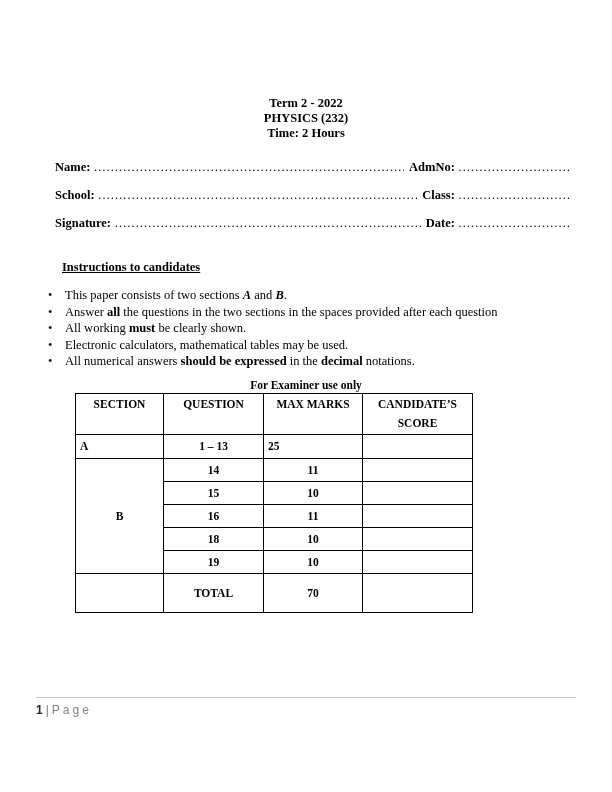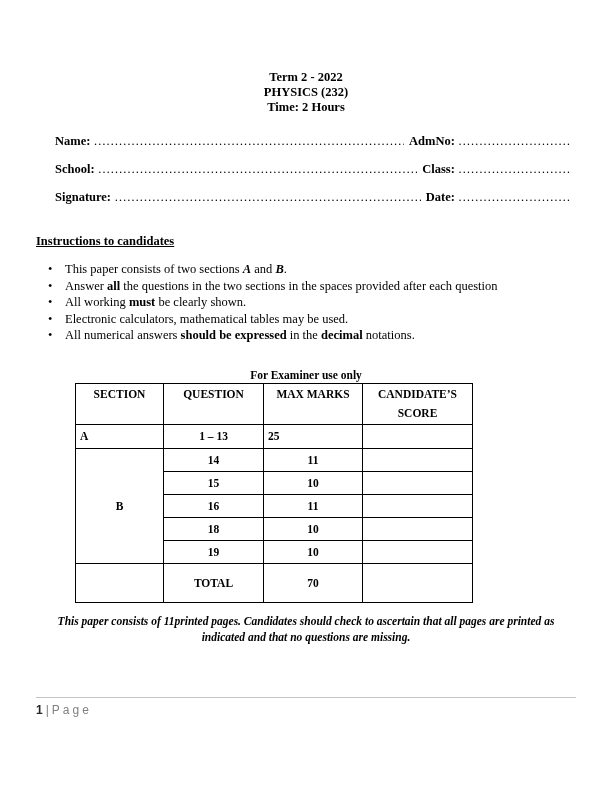--- a/index.html
+++ b/index.html
@@ -6,45 +6,45 @@
   .page {
     position: relative;
     width: 612px;
     height: 792px;
     margin: 0 auto;
     background: #ffffff;
     color: #000000;
     font-family: "Liberation Serif", "DejaVu Serif", serif;
     font-size: 12.5px;
     box-sizing: border-box;
-    padding: 70px 36px 0 36px;
+    padding: 96px 36px 0 36px;
     overflow: hidden;
   }
 
   
   .title-block { text-align: center; font-weight: bold; line-height: 15px; }
 
   
   .fields { margin: 12px 0 0 19px; }
   .field-row { display: flex; align-items: baseline; line-height: 28px; height: 28px; }
   .field-row .lbl { font-weight: bold; white-space: pre; flex: none; text-align: center; }
   .field-row .dots1 { flex: 1 1 auto; overflow: hidden; white-space: nowrap; margin-right: 5px; }
   .field-row .dots2 { flex: none; width: 118px; overflow: hidden; white-space: nowrap; }
 
   
   .instructions { margin-top: 22px; }
-  .instructions-heading { font-weight: bold; text-decoration: underline; line-height: 16px; }
+  .instructions-heading { font-weight: bold; text-decoration: underline; line-height: 16px; margin-left: 26px; }
   .bullets { margin: 12px 0 0 0; padding: 0; list-style: none; }
   .bullet { display: flex; line-height: 16.5px; }
   .bullet .marker { flex: none; width: 17px; margin-left: 12px; }
   .seg-b { font-weight: bold; }
   .seg-bi { font-weight: bold; font-style: italic; }
 
   
-  .examiner-title { margin-top: 24px; text-align: center; font-weight: bold; font-size: 11.5px; line-height: 14px; }
+  .examiner-title { margin-top: 8px; text-align: center; font-weight: bold; font-size: 11.5px; line-height: 14px; }
   table.examiner { border-collapse: collapse; margin: 1px 0 0 39px; table-layout: fixed; }
   table.examiner th, table.examiner td {
     border: 1px solid #000;
     font-size: 11.5px;
     font-weight: bold;
     padding: 1px 4px;
     overflow: hidden;
   }
   table.examiner th { vertical-align: top; height: 38px; line-height: 19px; }
   td.cell-left { text-align: left; }
@@ -179,22 +179,18 @@
       </tr>
       <tr class="row-total">
         <td></td>
         <td class="cell-center">TOTAL</td>
         <td class="cell-center">70</td>
         <td></td>
       </tr>
     </tbody>
   </table>
 
-  <div class="note">
-    <div>This paper consists of 11printed pages. Candidates should check to ascertain that all pages are printed as</div>
-    <div>indicated and that no questions are missing.</div>
-  </div>
 
   <div class="footer">
     <span class="num">1</span><span class="sep">|</span><span class="pg">Page</span>
   </div>
 
 </div>
 
 </body></html>

